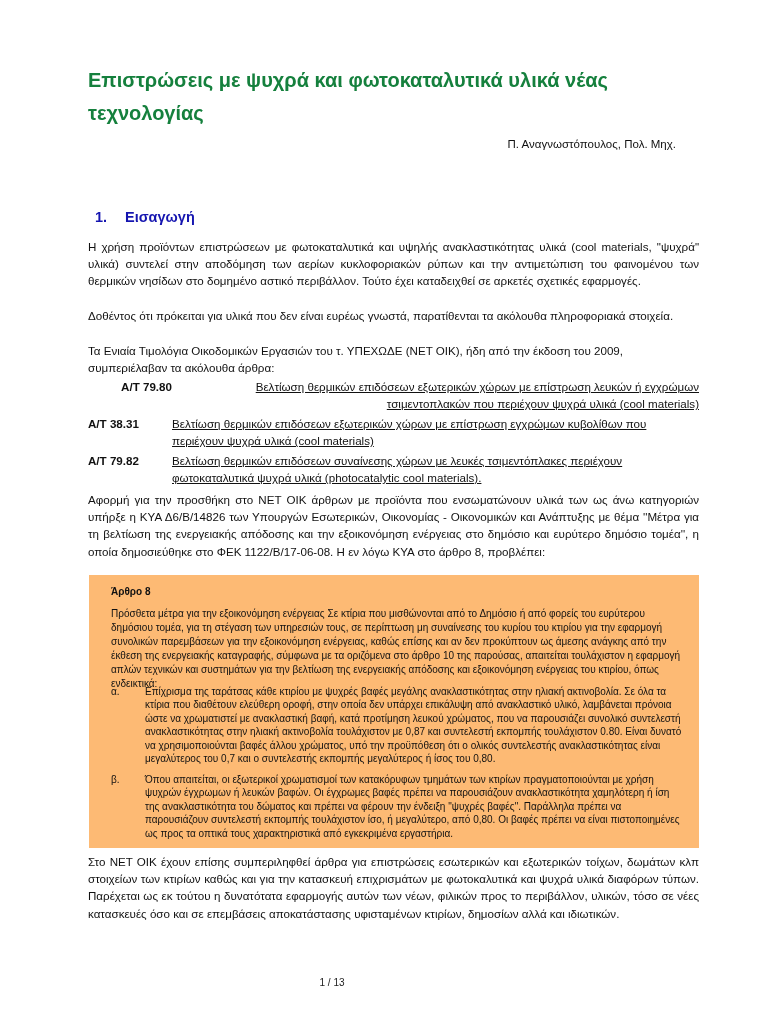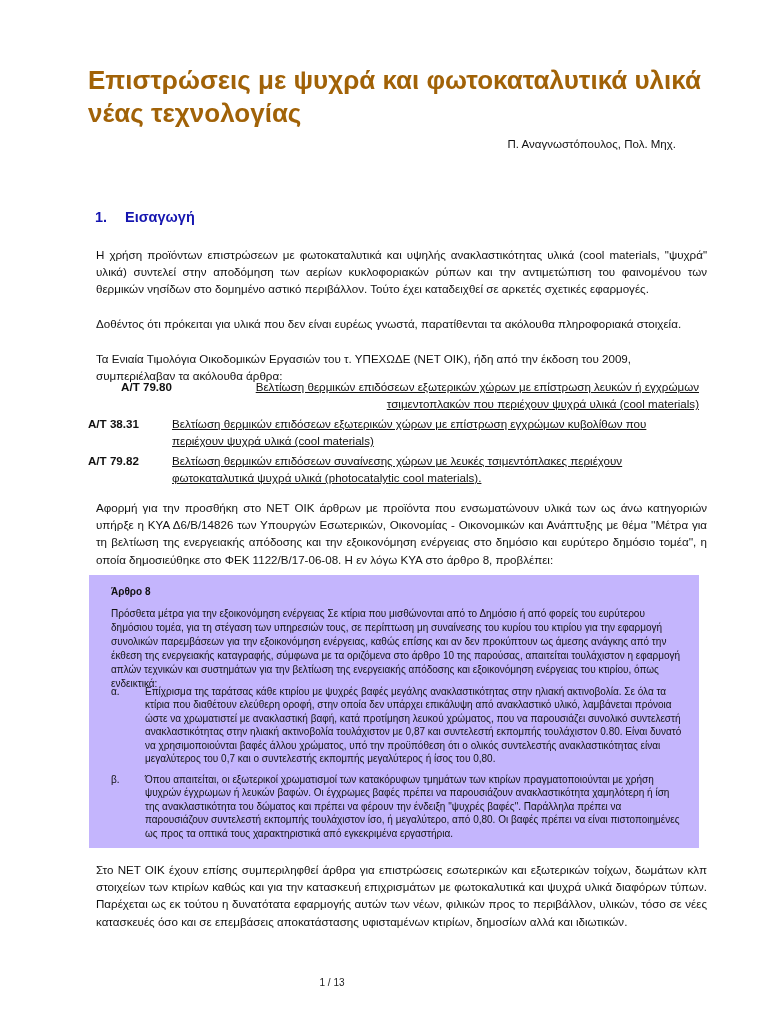--- a/index.html
+++ b/index.html
@@ -1,29 +1,29 @@
 <!DOCTYPE html>
 <html><head>
 <meta charset="utf-8">
 <style>
   html, body { margin: 0; padding: 0; background: #ffffff; }
   body { width: 768px; height: 1024px; position: relative; overflow: hidden;
          font-family: "Liberation Sans", sans-serif; color: #111; }
   .page { position: absolute; left: 0; top: 0; width: 768px; height: 1024px; }
   .title { position: absolute; left: 88px; top: 64px; width: 620px;
-           font-size: 26px; line-height: 33px; font-weight: bold; color: #a16207; margin: 0; }
+           font-size: 20px; line-height: 33px; font-weight: bold; color: #15803d; margin: 0; }
   .author { position: absolute; right: 92px; top: 138px; font-size: 11.5px; color: #111; padding-left: 24px; }
   .h1 { position: absolute; left: 91px; top: 205px; font-size: 14.5px; font-weight: bold; color: #1515b0; margin: 4px; }
   .h1 .num { display: inline-block; width: 30px; }
-  .p { position: absolute; left: 88px; width: 611px; font-size: 11.6px; line-height: 17.2px; margin: 8px; }
+  .p { position: absolute; left: 88px; width: 611px; font-size: 11.6px; line-height: 17.2px; margin: 0; }
   .j { text-align: justify; text-align-last: left; }
   .art { position: absolute; left: 88px; width: 611px; font-size: 11.6px; line-height: 17.2px; display: flex; }
   .art .code { width: 84px; flex: none; font-weight: bold; }
   .art .desc { flex: 1; text-decoration: underline; }
-  .box { position: absolute; left: 89px; top: 575px; width: 610px; height: 273px; background: #c4b5fd; }
+  .box { position: absolute; left: 89px; top: 575px; width: 610px; height: 273px; background: #fdba74; }
   .box .bt { position: absolute; left: 22px; top: 11px; font-size: 10px; font-weight: bold; }
   .box .bp { position: absolute; left: 22px; top: 32px; width: 575px; font-size: 10px; line-height: 14px; margin: 0; }
   .box .li { position: absolute; left: 22px; width: 575px; display: flex; font-size: 10px; line-height: 13.4px; }
   .box .li .m { width: 34px; flex: none; }
   .box .li .t { flex: 1; }
   .pager { position: absolute; top: 977px; left: 0; width: 664px; text-align: center; font-size: 10px; color: #222; }
 </style>
 </head>
 <body>
 

